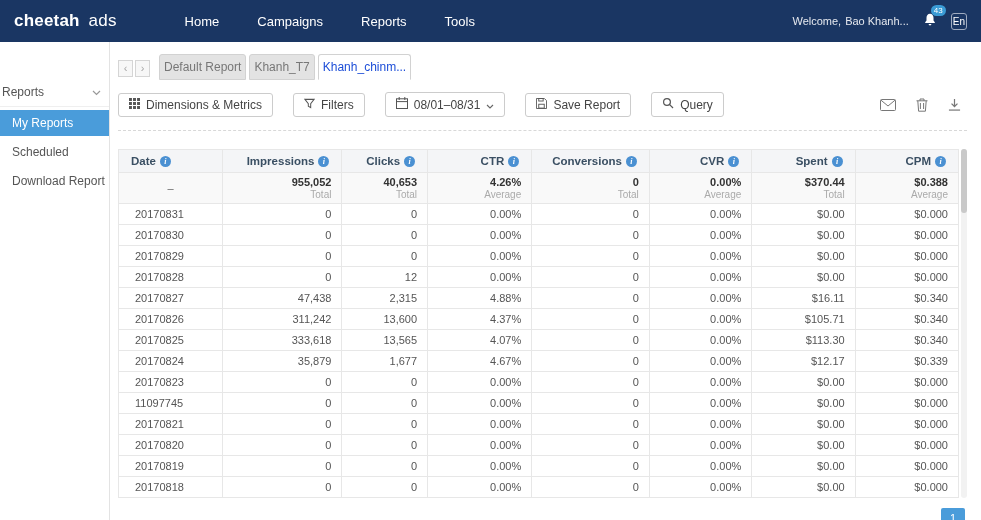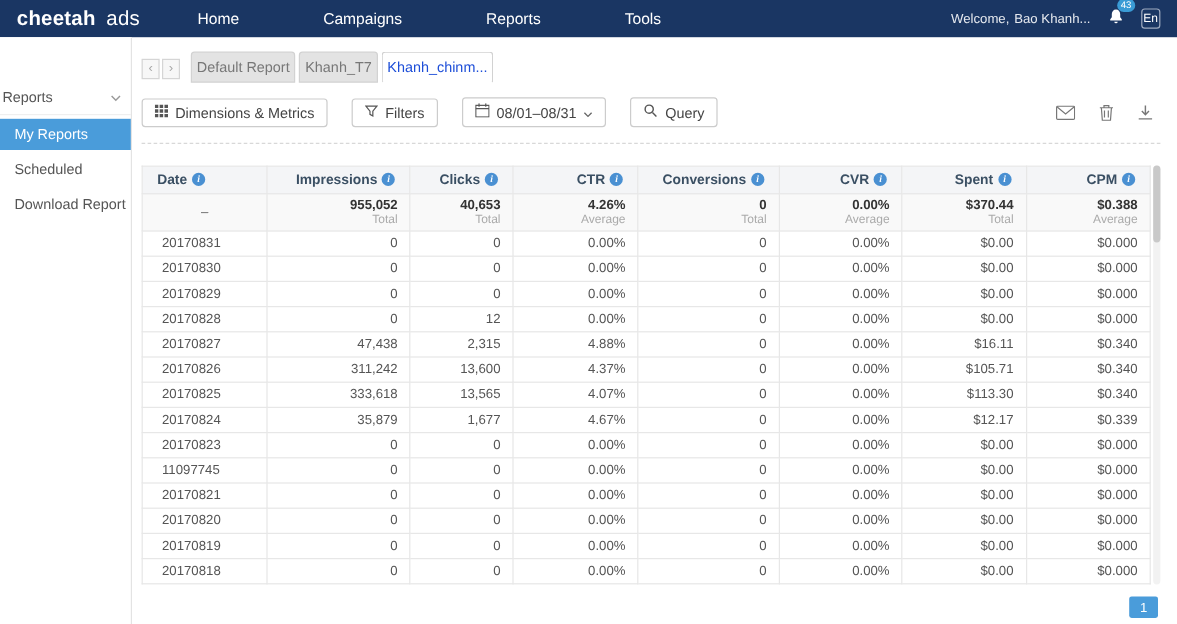--- a/index.html
+++ b/index.html
@@ -6,27 +6,27 @@
   html,body { margin:0; padding:0; }
   body {
     width: 981px; height: 520px;
     font-family: "Liberation Sans", sans-serif;
     background: #fff; overflow: hidden; position: relative;
     -webkit-font-smoothing: antialiased;
   }
 
   
   .navbar {
-    height: 31px; background: #1a3663; color: #fff;
+    height: 42px; background: #1a3663; color: #fff;
     display: flex; align-items: center; padding: 0 14px;
   }
   .brand { font-size: 17px; letter-spacing: .2px; white-space: nowrap; cursor: pointer; }
   .brand .bold { font-weight: bold; }
   .brand .light { font-weight: normal; margin-left: 4px; }
-  .nav-items { display: flex; gap: 70px; margin-left: 48px; font-size: 13px; }
+  .nav-items { display: flex; gap: 38px; margin-left: 68px; font-size: 13px; }
   .nav-item { cursor: pointer; }
   .nav-right { margin-left: auto; display: flex; align-items: center; gap: 14px; }
   .welcome-wrap { font-size: 11px; color: #e6e9ef; display: flex; gap: 4px; }
   .bell-wrap { position: relative; display: inline-flex; cursor: pointer; }
   .badge {
     position: absolute; top: -7px; right: -9px;
     background: #3a9bd5; color: #fff; font-size: 8px;
     border-radius: 8px; padding: 1px 3px; line-height: 9px;
   }
   .lang {
@@ -208,20 +208,30 @@
         </span>
         <span>08/01–08/31</span>
         <span>
           <svg width="8" height="5" viewBox="0 0 8 5">
               <path d="M1 1l3 3 3-3" fill="none" stroke="#666" stroke-width="1.1"></path>
             </svg>
         </span>
       </button>
       <button class="btn">
         <span>
+          <svg width="11" height="11" viewBox="0 0 12 12">
+              <path d="M0.5 0.5h8.6l2.4 2.4v8.6H0.5z" fill="none" stroke="#555"></path>
+              <rect x="3" y="6.8" width="6" height="4.2" fill="none" stroke="#555"></rect>
+              <rect x="3" y="0.5" width="4.8" height="2.8" fill="none" stroke="#555"></rect>
+            </svg>
+        </span>
+        <span>Save Report</span>
+      </button>
+      <button class="btn">
+        <span>
           <svg width="12" height="12" viewBox="0 0 12 12">
               <circle cx="5" cy="5" r="3.4" fill="none" stroke="#555" stroke-width="1.2"></circle>
               <path d="M7.7 7.7L11 11" stroke="#555" stroke-width="1.2"></path>
             </svg>
         </span>
         <span>Query</span>
       </button>
 
       <div class="icon-btns">
         <span class="tool-icon">

